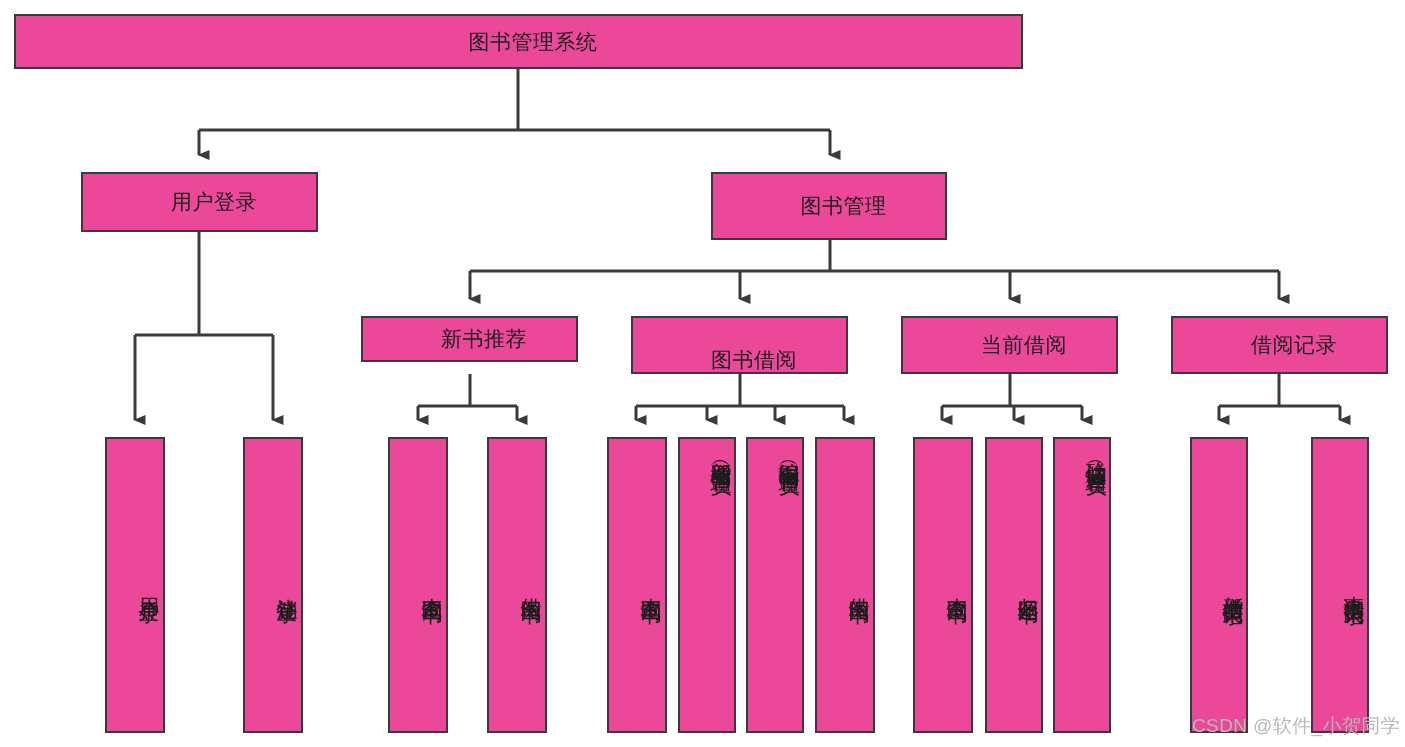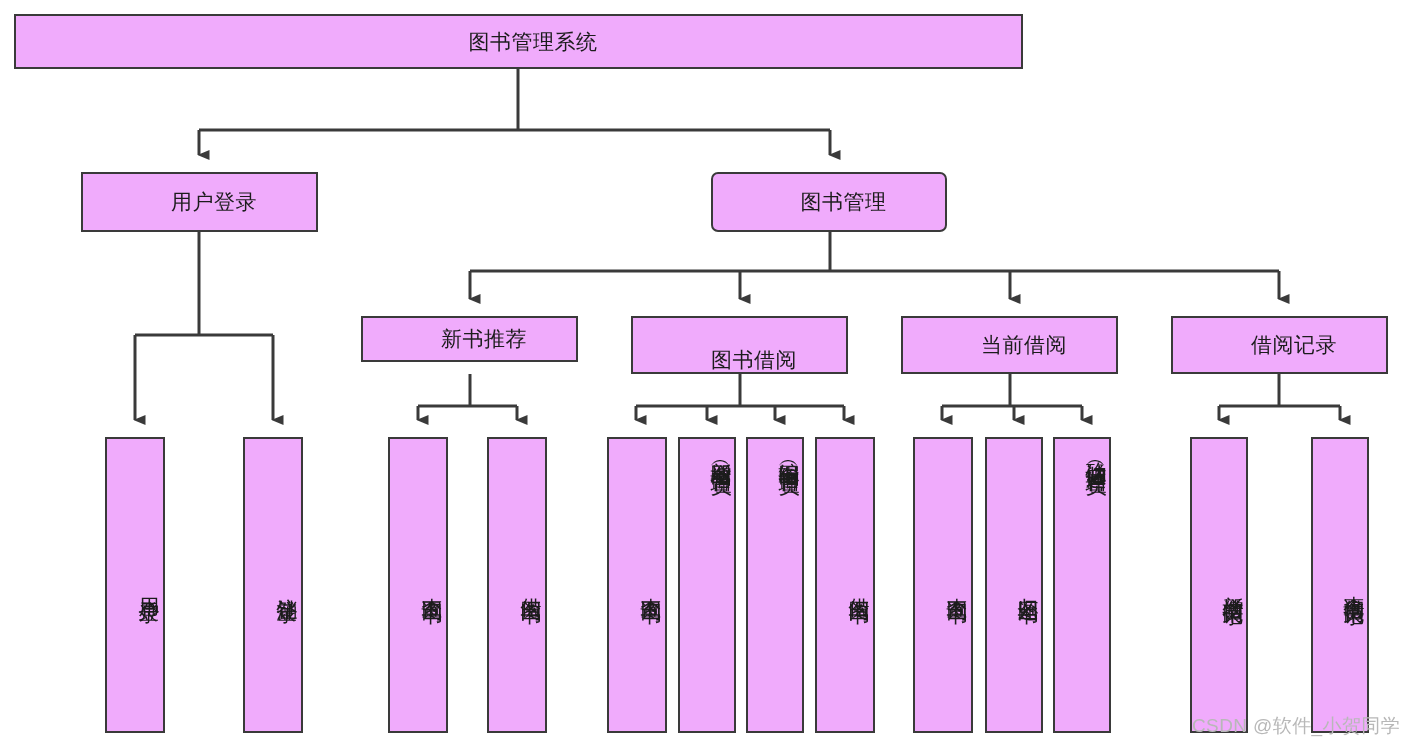--- a/index.html
+++ b/index.html
@@ -22,21 +22,21 @@
     position: absolute;
     left: 0;
     top: 0;
     width: 1405px;
     height: 747px;
   }
   .node {
     position: absolute;
     box-sizing: border-box;
     border: 2.5px solid #3a3a3a;
-    background: #f0abfc;
+    background: #ec4899;
     display: flex;
     align-items: center;
     justify-content: center;
     z-index: 2;
     padding-left: 29px;
   }
   .node-label {
     font-size: 21px;
     line-height: 1.12;
     color: #1c1c1c;
@@ -124,21 +124,21 @@
     </g>
   </svg>
 
   <div class="node" style="left:14px; top:14px; width:1009px; height:55px;">
     <span class="node-label">图书管理系统</span>
   </div>
 
   <div class="node" style="left:81px; top:172px; width:237px; height:60px;">
     <span class="node-label">用户登录</span>
   </div>
-  <div class="node" style="left:711px; top:172px; width:236px; height:60px;border-radius:7px;">
+  <div class="node" style="left:711px; top:172px; width:236px; height:68px;">
     <span class="node-label">图书管理</span>
   </div>
 
   <div class="node" style="left:361px; top:316px; width:217px; height:46px;">
     <span class="node-label">新书推荐</span>
   </div>
   <div class="node" style="left:631px; top:316px; width:217px; height:58px;align-items:flex-end;">
     <span class="node-label">图书借阅</span>
   </div>
   <div class="node" style="left:1171px; top:316px; width:217px; height:58px;">

